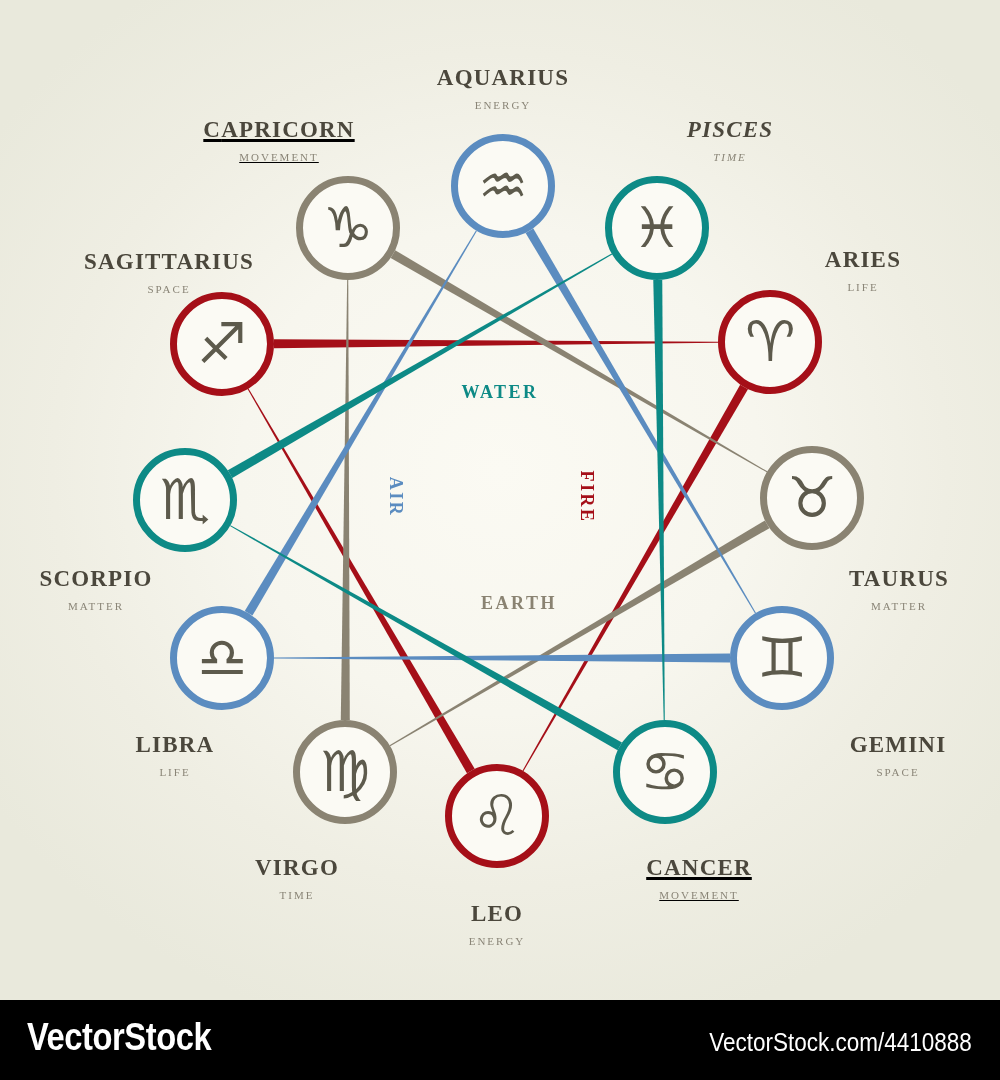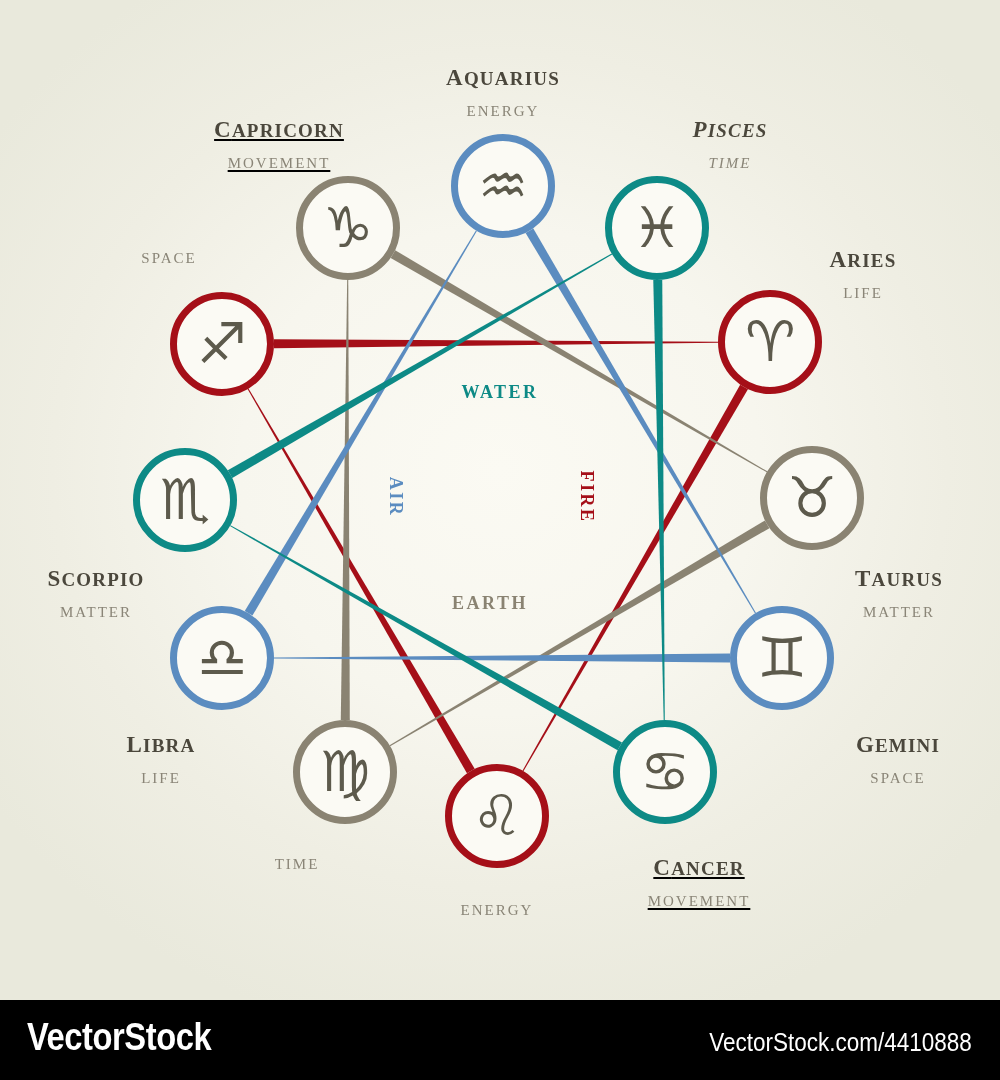--- a/index.html
+++ b/index.html
@@ -47,51 +47,51 @@
     position:absolute;
     text-align:center;
     width:300px;
     margin-left:-150px;
     pointer-events:none;
   }
   .label .nm{
     display:block;
     font-family:"Liberation Serif", serif;
     font-weight:bold;
-    font-size:27px;
+    font-size:33px;
     letter-spacing:1.2px;
     color:#4b473c;
     font-variant:small-caps;
     text-transform:lowercase;
   }
   .label .nm::first-letter{font-size:33px;}
   .label .kw{
     display:block;
     margin-top:3px;
     font-family:"Liberation Serif", serif;
-    font-size:22px;
+    font-size:15px;
     letter-spacing:2.0px;
     color:#8a8577;
     font-variant:small-caps;
     text-transform:lowercase;
   }
 
   
   .elem{
     position:absolute;
     font-family:"Liberation Serif", serif;
     font-weight:bold;
     font-size:25px;
     letter-spacing:2.5px;
     font-variant:small-caps;
     text-transform:lowercase;
     white-space:nowrap;
   }
   .elem.water{color:#0d8a86;left:500px;top:390px;transform:translate(-50%,-50%);text-align:center;}
-  .elem.earth{color:#8a8372;left:490px;top:601px;transform:translate(-50%,-50%);}
+  .elem.earth{color:#8a8372;left:519px;top:601px;transform:translate(-50%,-50%);}
   .elem.fire{color:#a50f18;left:589px;top:497px;transform:translate(-50%,-50%) rotate(90deg);}
   .elem.air{color:#5b8cc0;left:398px;top:497px;transform:translate(-50%,-50%) rotate(90deg);}
 
   
   #watermark{
     position:absolute;left:0;top:1000px;width:1000px;height:80px;
     background:#000;
     color:#fff;
   }
   #wm-logo{
@@ -184,50 +184,53 @@
       </div>
       <div class="label" style="left: 699px; top: 846px; text-decoration: underline;">
         <span class="nm">CANCER</span>
         <span class="kw">MOVEMENT</span>
       </div>
       <div class="sign" style="left: 497px; top: 816px;">
         <div class="ring fire"></div>
         <div class="glyph">♌</div>
       </div>
       <div class="label" style="left: 497px; top: 892px;">
+        <span class="nm">LEO</span>
         <span class="kw">ENERGY</span>
       </div>
       <div class="sign" style="left: 345px; top: 772px;">
         <div class="ring earth"></div>
         <div class="glyph">♍</div>
       </div>
       <div class="label" style="left: 297px; top: 846px;">
+        <span class="nm">VIRGO</span>
         <span class="kw">TIME</span>
       </div>
       <div class="sign" style="left: 222px; top: 658px;">
         <div class="ring air"></div>
         <div class="glyph">♎</div>
       </div>
-      <div class="label" style="left: 161px; top: 723px;">
+      <div class="label" style="left: 175px; top: 723px;">
         <span class="nm">LIBRA</span>
         <span class="kw">LIFE</span>
       </div>
       <div class="sign" style="left: 185px; top: 500px;">
         <div class="ring water"></div>
         <div class="glyph">♏</div>
       </div>
       <div class="label" style="left: 96px; top: 557px;">
         <span class="nm">SCORPIO</span>
         <span class="kw">MATTER</span>
       </div>
       <div class="sign" style="left: 222px; top: 344px;">
         <div class="ring fire"></div>
         <div class="glyph">♐</div>
       </div>
       <div class="label" style="left: 169px; top: 240px;">
+        <span class="nm">SAGITTARIUS</span>
         <span class="kw">SPACE</span>
       </div>
       <div class="sign" style="left: 348px; top: 228px;">
         <div class="ring earth"></div>
         <div class="glyph">♑</div>
       </div>
       <div class="label" style="left: 279px; top: 108px; text-decoration: underline;">
         <span class="nm">CAPRICORN</span>
         <span class="kw">MOVEMENT</span>
       </div>

